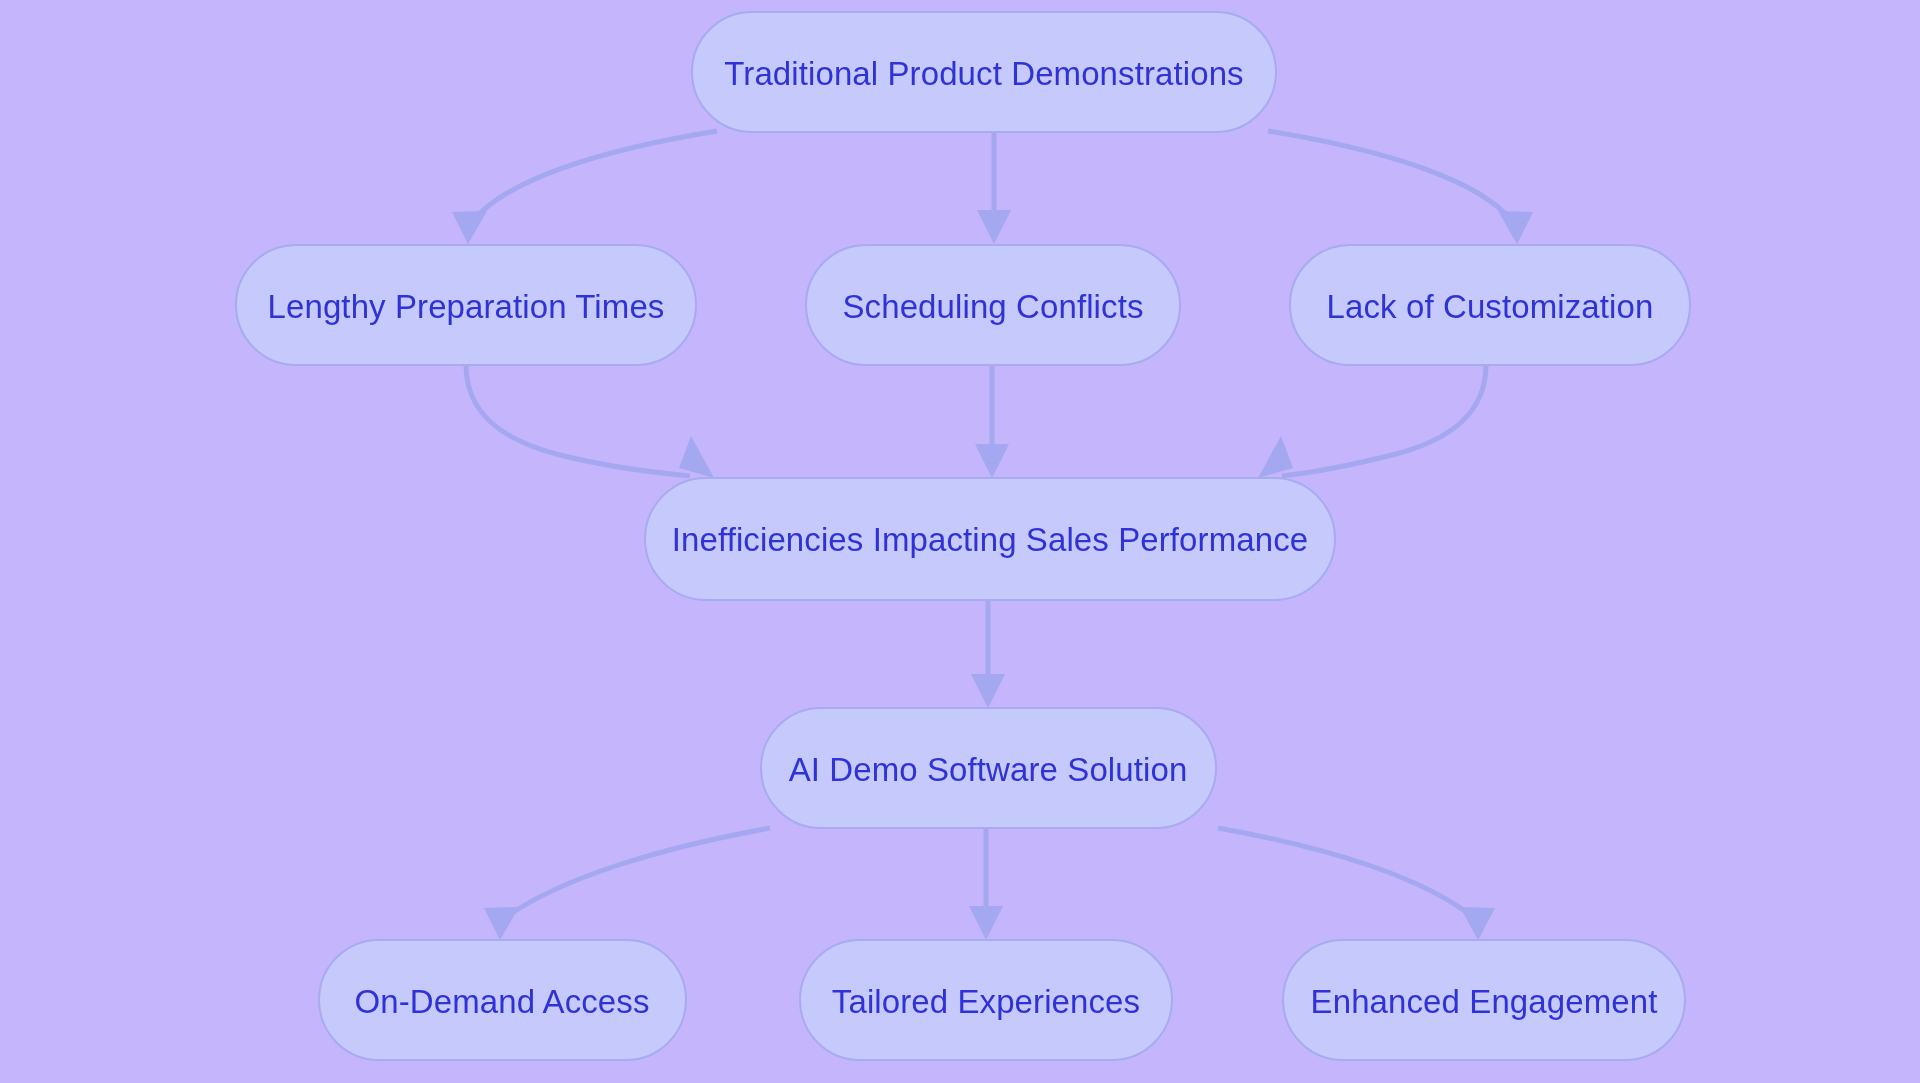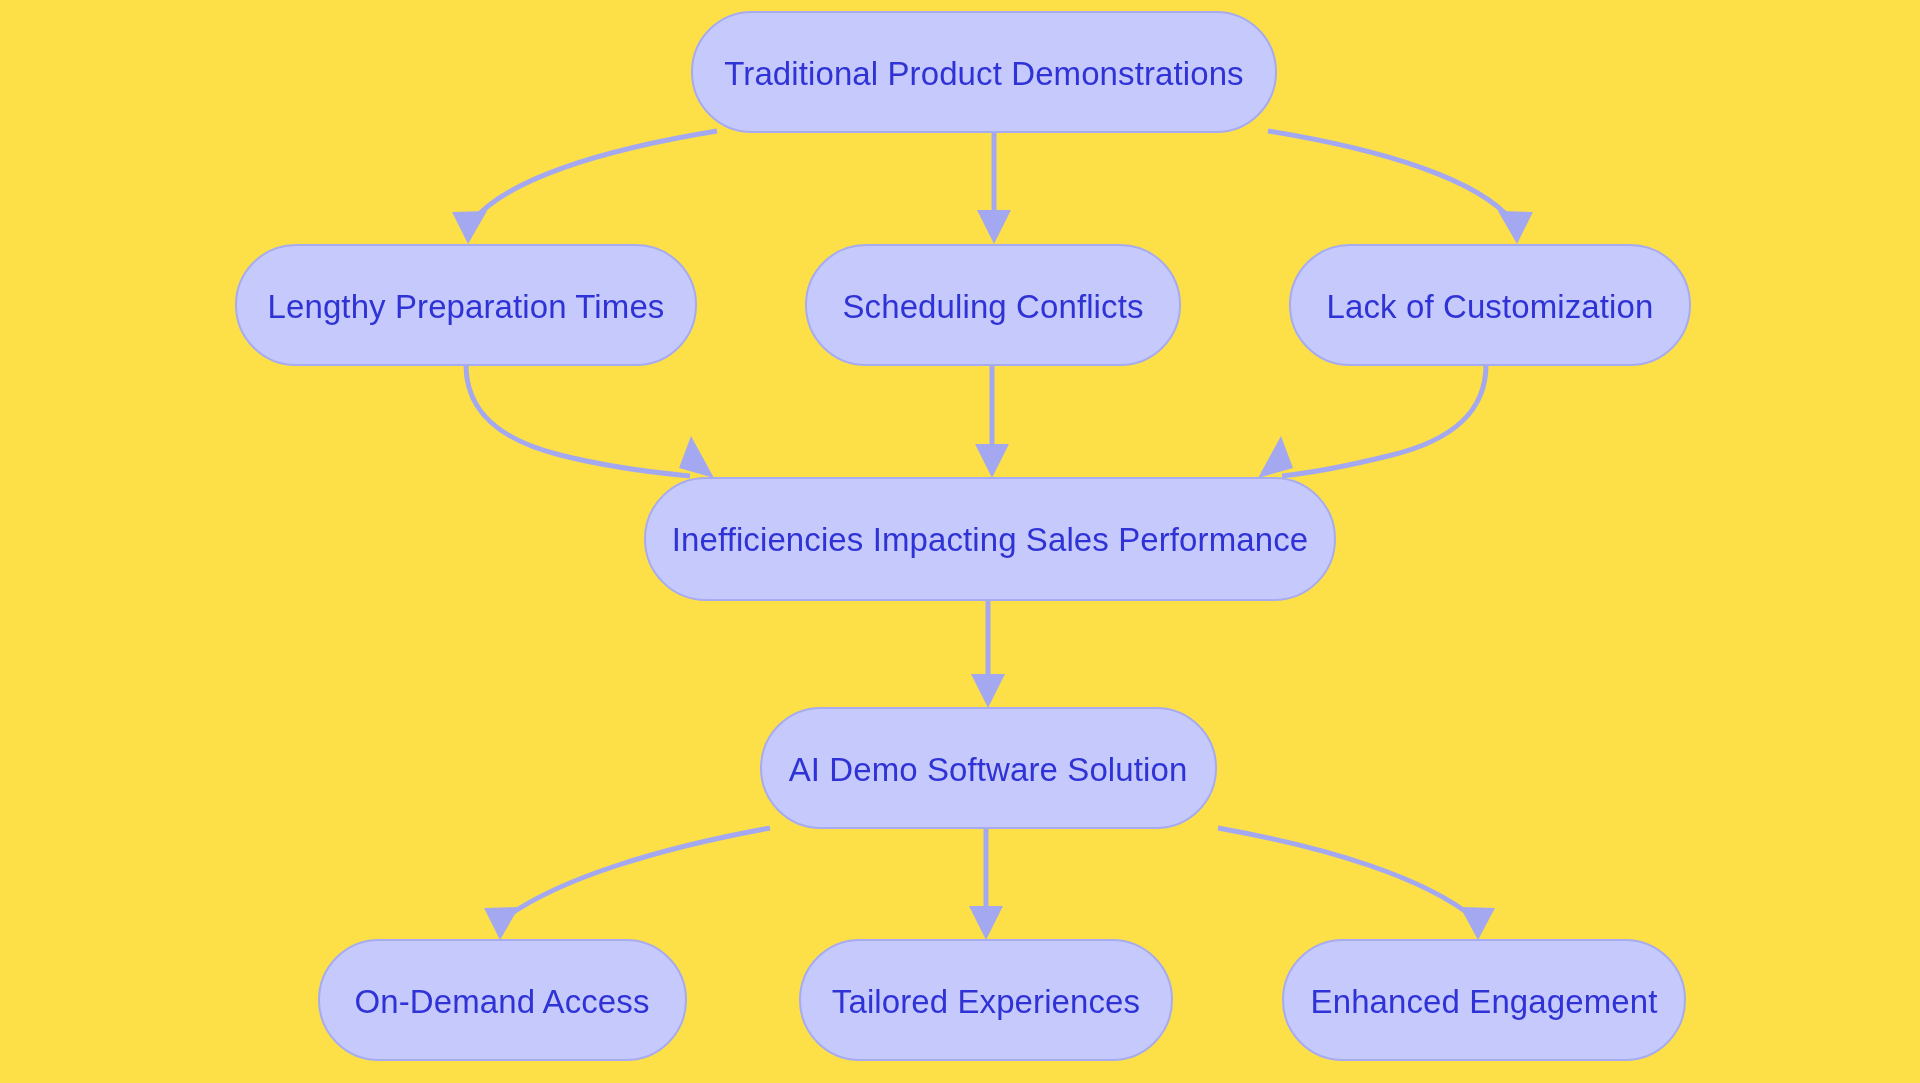--- a/index.html
+++ b/index.html
@@ -10,21 +10,21 @@
   body {
     width: 1920px;
     height: 1083px;
     overflow: hidden;
     font-family: "Liberation Sans", sans-serif;
   }
   #flow-root {
     position: relative;
     width: 1920px;
     height: 1083px;
-    background: #fde047;
+    background: #c4b5fd;
   }
   svg#flow-svg {
     position: absolute;
     top: 0;
     left: 0;
     width: 1920px;
     height: 1083px;
     display: block;
   }
   .node-shape {

